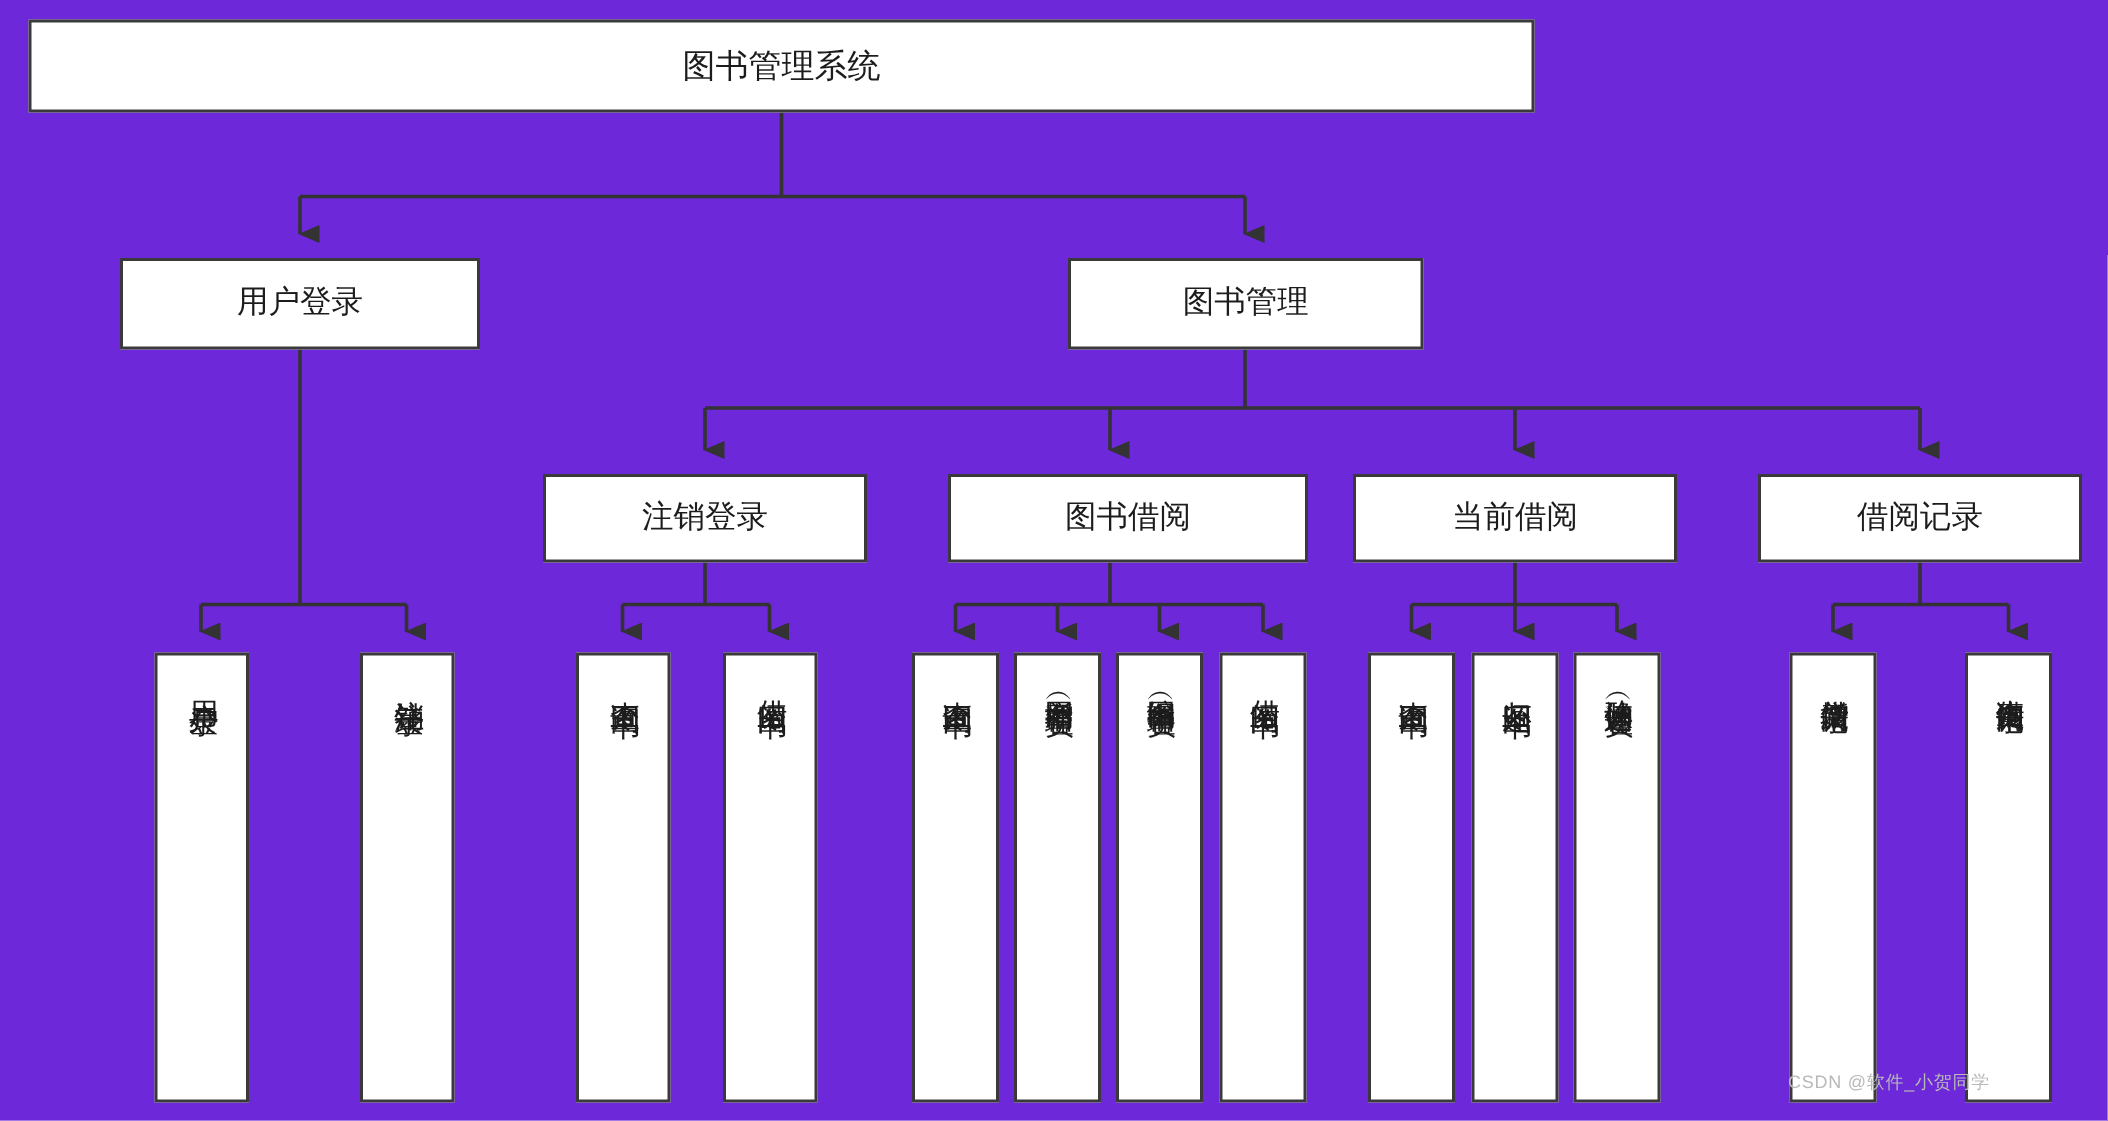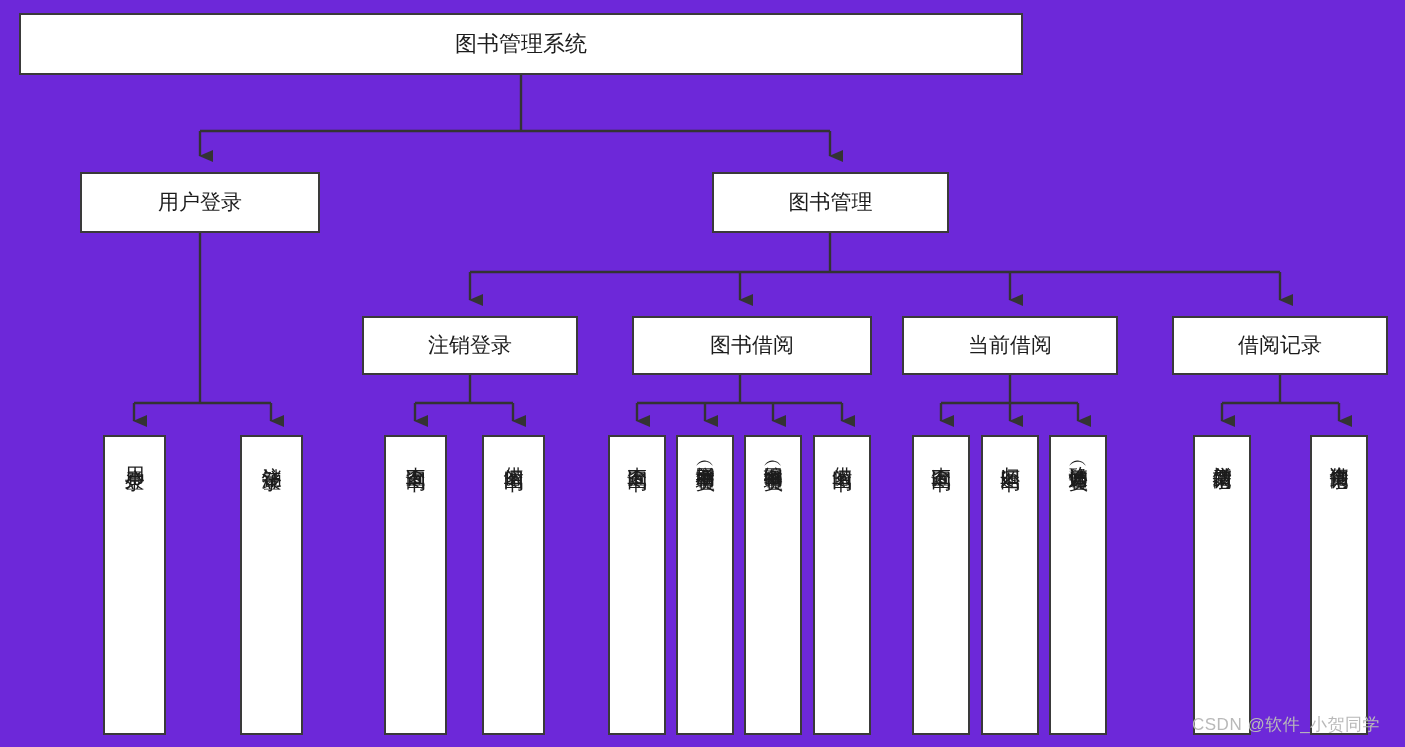--- a/index.html
+++ b/index.html
@@ -61,21 +61,21 @@
     white-space: nowrap;
   }
   .node.vertical.tall-text .node-label {
     font-size: 19px;
     letter-spacing: 1px;
   }
   .watermark {
     position: absolute;
     left: 1192px;
     top: 713px;
-    font-size: 17px;
+    font-size: 12px;
     color: #b9b9b9;
     white-space: nowrap;
     letter-spacing: 0.5px;
   }
 </style>
 </head>
 <body>
 
 <div id="diagram-root">
 

